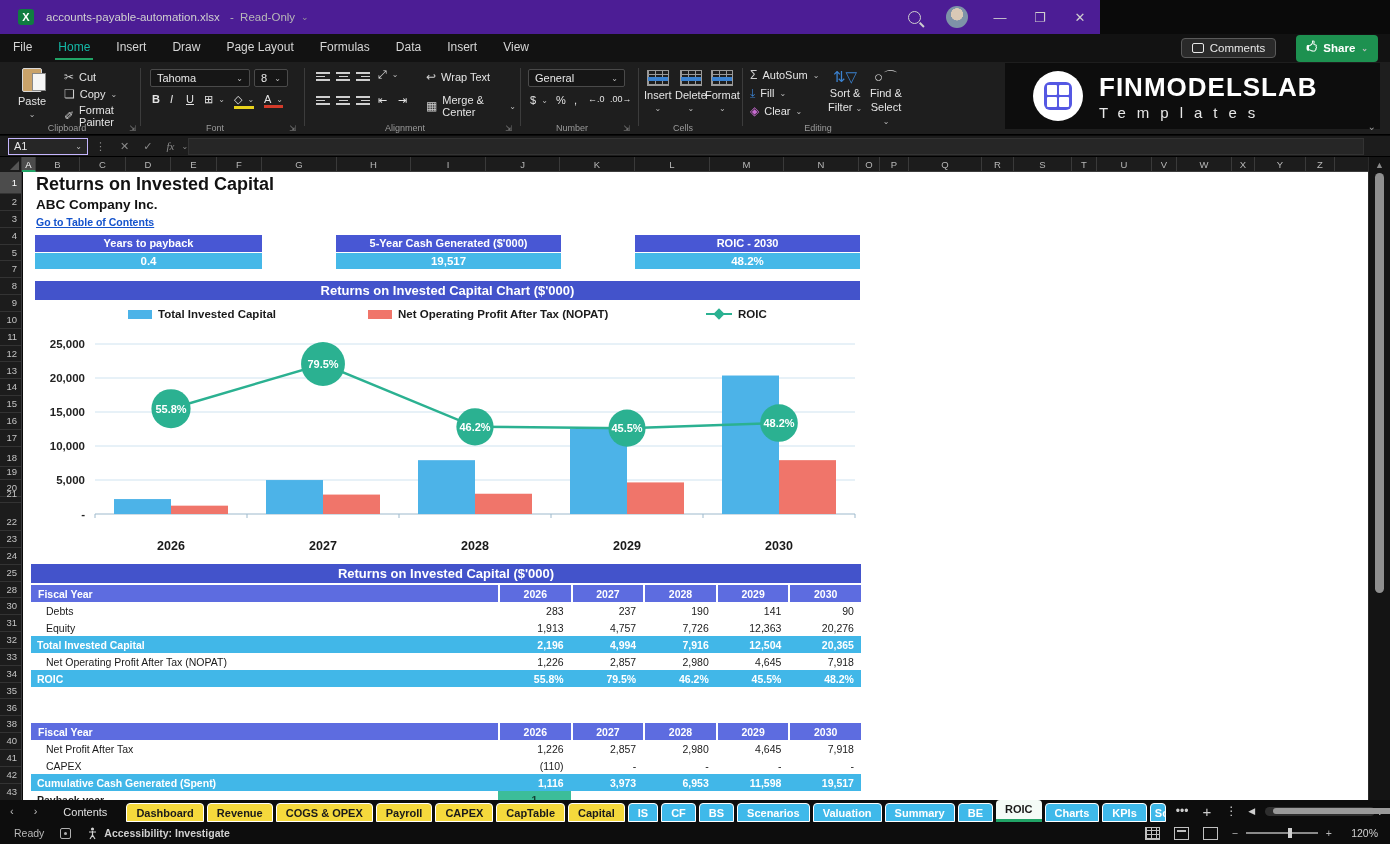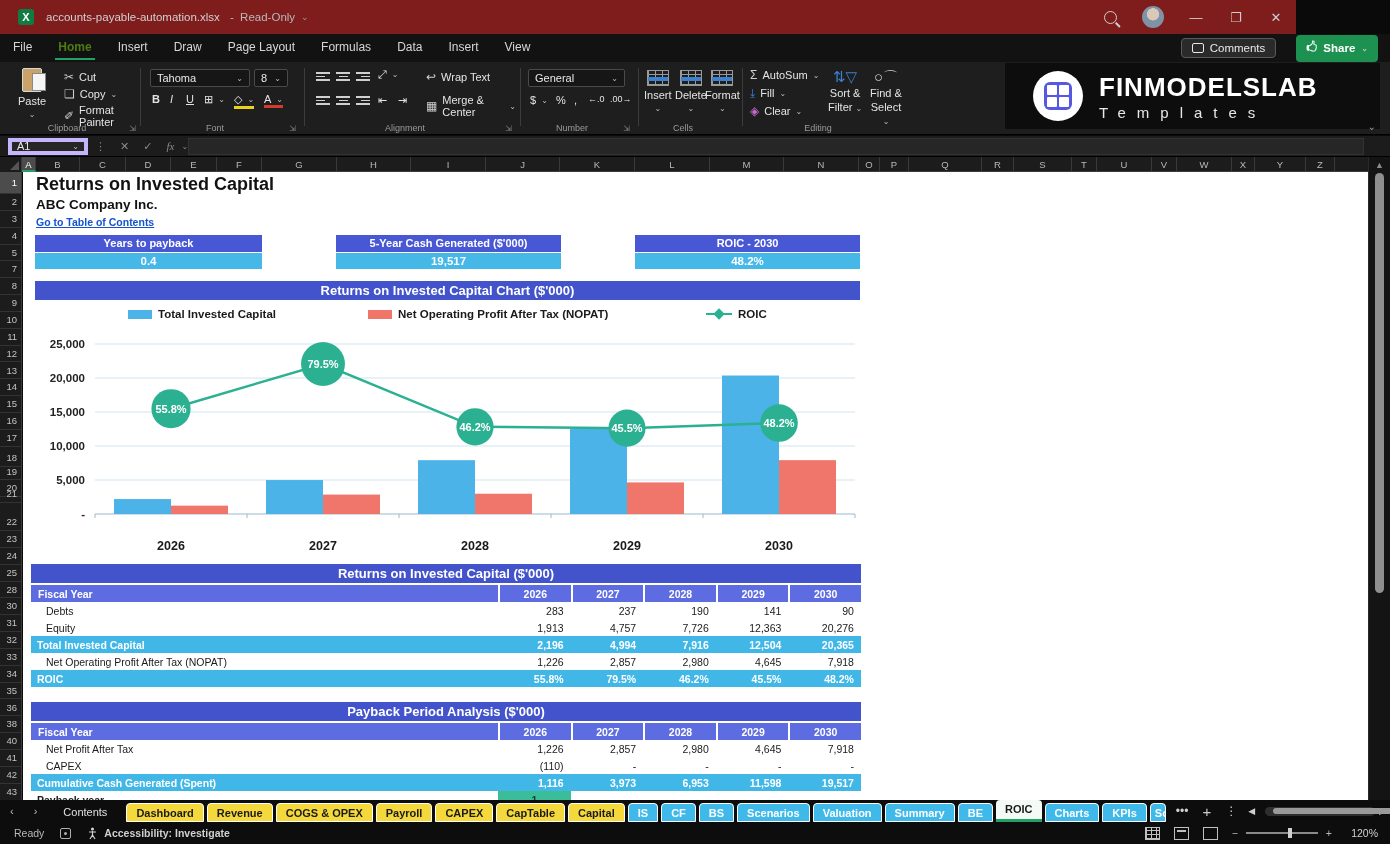--- a/index.html
+++ b/index.html
@@ -1,36 +1,36 @@
 <!DOCTYPE html>
 <html><head>
 <meta charset="utf-8">
 <style>
   * { margin:0; padding:0; box-sizing:border-box; }
   html,body { background:#000; }
   body { font-family:"Liberation Sans", sans-serif; }
   #app { position:relative; width:1390px; height:844px; background:#0a0a0a; overflow:hidden; }
 
   
-  #titlebar { position:absolute; left:0; top:0; width:1296px; height:34px; background:#7f1d1d; display:flex; align-items:center; }
+  #titlebar { position:absolute; left:0; top:0; width:1100px; height:34px; background:#4c1d95; display:flex; align-items:center; }
   .xl-icon { width:16px; height:16px; margin-left:18px; background:#107c41; border-radius:3px; position:relative; }
   .xl-icon::after { content:"X"; position:absolute; left:0; top:0; width:16px; height:16px; color:#fff; font-size:11px; font-weight:bold; text-align:center; line-height:16px; }
   #doc-title { color:#d0d0d0; font-size:11.5px; margin-left:12px; }
   #doc-mode { color:#b8b8b8; font-size:11.5px; margin-left:10px; }
   .caret { color:#9a9a9a; font-size:9px; margin-left:6px; }
   #titlebar-right { margin-left:auto; display:flex; align-items:center; gap:0; }
   .tb-btn { width:40px; height:34px; display:flex; align-items:center; justify-content:center; color:#cfcfcf; font-size:13px; }
   .avatar { width:22px; height:22px; border-radius:50%; background:radial-gradient(circle at 50% 38%, #d9c9b6 0 34%, #7e93a8 36% 100%); margin:0 12px; }
   .mag { width:13px; height:13px; border:1.5px solid #cfcfcf; border-radius:50%; position:relative; }
   .mag::after { content:""; position:absolute; width:6px; height:1.5px; background:#cfcfcf; transform:rotate(45deg); left:10px; top:12px; }
 
   
   #menubar { position:absolute; left:0; top:34px; width:1390px; height:28px; background:#121212; display:flex; align-items:center; }
   .menu-item { color:#d6d6d6; font-size:12px; padding:0 13px; height:28px; line-height:26px; position:relative; }
-  .menu-item.active { color:#4d7c0f; font-weight:bold; }
+  .menu-item.active { color:#14b8a6; font-weight:normal; }
   .menu-item.active::after { content:""; position:absolute; left:10px; right:10px; bottom:2px; height:2px; background:#21a366; }
   #menubar-right { margin-left:auto; display:flex; align-items:center; gap:20px; padding-right:12px; }
   #comments-btn { display:flex; align-items:center; gap:6px; border:1px solid #5a5a5a; background:#2a2a2a; color:#e8e8e8; font-size:11.5px; border-radius:4px; padding:3px 10px; }
   .comment-ic { width:12px; height:10px; border:1.5px solid #e8e8e8; border-radius:2px; position:relative; }
   #share-btn { display:flex; align-items:center; gap:6px; background:#1d9150; color:#fff; font-size:11.5px; border-radius:4px; padding:4px 10px; font-weight:bold; }
 
   
   #ribbon { position:absolute; left:0; top:62px; width:1390px; height:73px; background:#1e1e1e; border-bottom:1px solid #000; }
   .rgroup { position:absolute; top:0; height:73px; }
   .rgroup .glabel { position:absolute; bottom:2px; left:0; right:14px; text-align:center; color:#9a9a9a; font-size:9px; }
@@ -60,21 +60,21 @@
   .logo-circle { width:50px; height:50px; border-radius:50%; background:#fff; margin-left:28px; display:flex; align-items:center; justify-content:center; }
   .logo-grid { width:28px; height:28px; background:#5558e3; border-radius:6px; display:grid; grid-template-columns:10px 10px; grid-template-rows:10px 10px; gap:2px; justify-content:center; align-content:center; }
   .logo-grid span { background:#fff; border-radius:1px; }
   .logo-text { margin-left:16px; }
   .logo-line1 { color:#fff; font-size:26px; font-weight:bold; letter-spacing:1px; }
   .logo-line2 { color:#e8e8e8; font-size:15px; letter-spacing:11px; margin-top:1px; }
   #ribbon-collapse { position:absolute; right:14px; bottom:2px; color:#9a9a9a; font-size:10px; }
 
   
   #formulabar { position:absolute; left:0; top:136px; width:1390px; height:21px; background:#1c1c1c; display:flex; align-items:center; border-bottom:1px solid #000; }
-  #namebox { width:80px; height:17px; margin-left:8px; background:#262626; border:4px solid #c4b5fd; color:#e8e8e8; font-size:11px; display:flex; align-items:center; justify-content:space-between; padding:0 5px; }
+  #namebox { width:80px; height:17px; margin-left:8px; background:#262626; border:1px solid #c4b5fd; color:#e8e8e8; font-size:11px; display:flex; align-items:center; justify-content:space-between; padding:0 5px; }
   .fb-ic { color:#8a8a8a; font-size:11px; padding:0 7px; }
   .fb-fx { font-style:italic; font-family:"Liberation Serif", serif; }
   #formula-input { flex:1; height:17px; margin-right:26px; background:#262626; border:1px solid #333; }
 
   
   #colheaders { position:absolute; left:22px; top:157px; width:1346px; height:15px; background:#1c1c1c; display:flex; border-bottom:1px solid #3c3c3c; }
   .colh { height:15px; color:#b8b8b8; font-size:9.5px; text-align:center; line-height:15px; border-right:1px solid #3a3a3a; flex:none; }
   .colh.sel { background:#4c4c4c; color:#fff; border-bottom:2px solid #21a366; }
   #corner { position:absolute; left:0; top:157px; width:22px; height:15px; background:#1c1c1c; border-right:1px solid #3a3a3a; }
   #corner::after { content:""; position:absolute; right:2px; bottom:2px; border-left:9px solid transparent; border-bottom:9px solid #555; }
@@ -567,21 +567,20 @@
       <div class="trow blue">
         <span class="lab">ROIC</span>
         <span class="cell">55.8%</span>
         <span class="cell">79.5%</span>
         <span class="cell">46.2%</span>
         <span class="cell">45.5%</span>
         <span class="cell">48.2%</span>
       </div>
     </div>
 
-    <div class="sechdr" style="left:8px; top:530px; width:830px;">Payback Period Analysis ($'000)</div>
     <div class="ftable" style="left:8px; top:551px;">
       <div class="trow hdr">
         <span class="lab">Fiscal Year</span>
         <span class="cell">2026</span>
         <span class="cell">2027</span>
         <span class="cell">2028</span>
         <span class="cell">2029</span>
         <span class="cell">2030</span>
       </div>
       <div class="trow plain">

